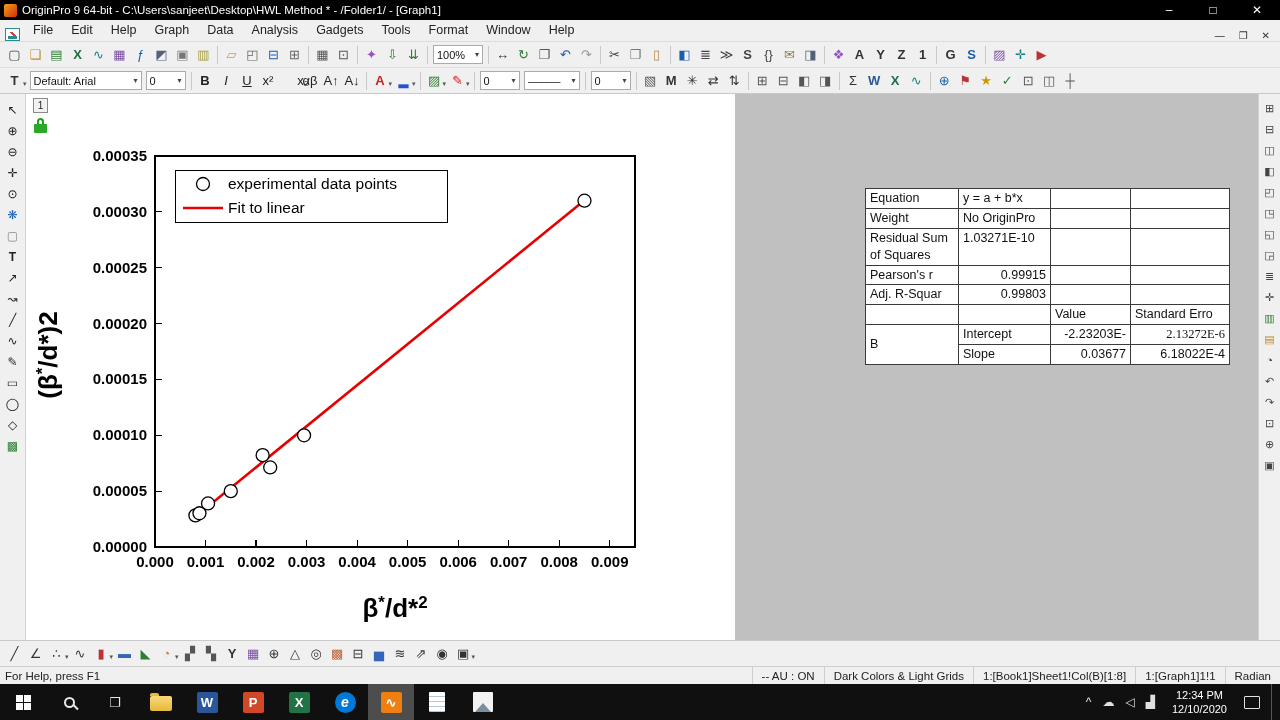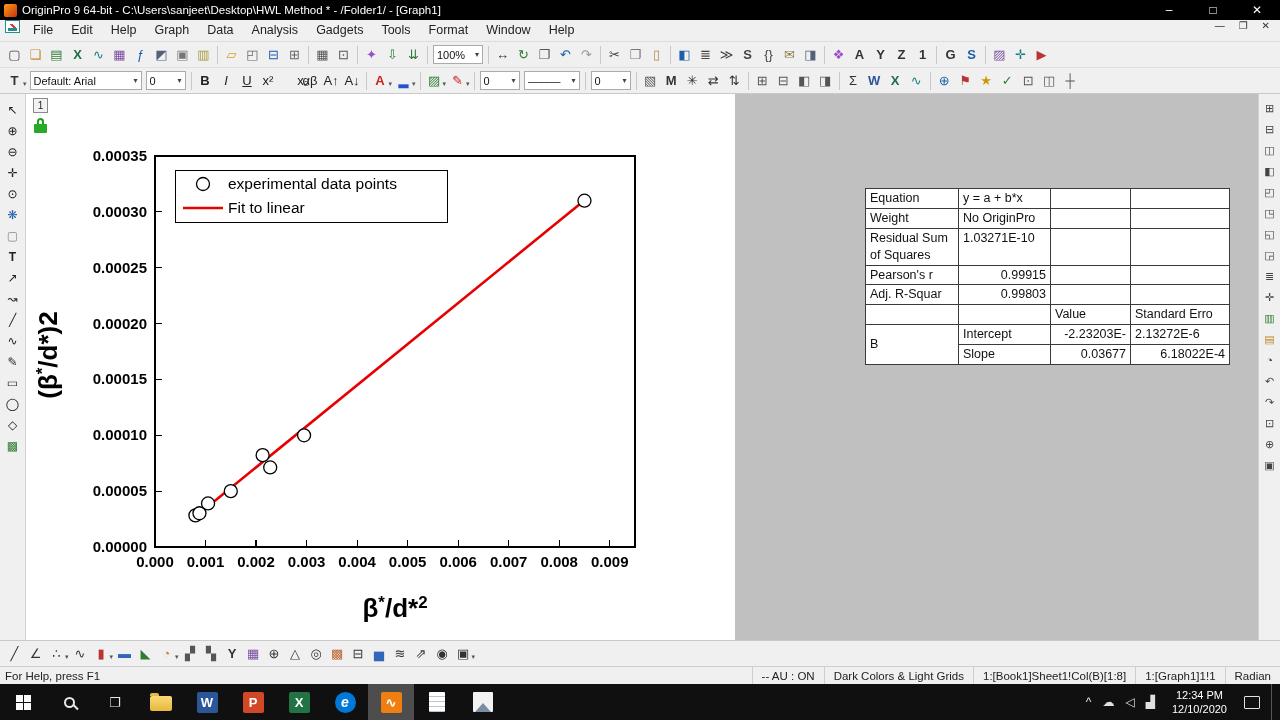--- a/index.html
+++ b/index.html
@@ -7,21 +7,21 @@
   body{font-family:"Liberation Sans",sans-serif;background:#c0c0c0;position:relative;font-size:12px;color:#111}
 
   
   .titlebar{position:absolute;left:0;top:0;width:1280px;height:20px;background:#000;color:#fff;display:flex;align-items:center}
   .app-icon{width:13px;height:13px;margin:0 5px 0 4px;border-radius:2px;background:linear-gradient(135deg,#f6a21c 0%,#e05a12 60%,#c03a10 100%);flex:none}
   .title-text{font-size:11.5px;white-space:nowrap;overflow:hidden}
   .win-controls{margin-left:auto;display:flex;align-items:center;gap:30px;padding-right:16px;font-size:12px}
   .win-controls span{cursor:default;width:14px;text-align:center}
 
   
-  .menubar{position:absolute;left:0;top:20px;width:1280px;height:22px;background:#f0f0f0;display:flex;align-items:flex-start;border-bottom:1px solid #dcdcdc}
+  .menubar{position:absolute;left:0;top:20px;width:1280px;height:22px;background:#f0f0f0;display:flex;align-items:flex-end;border-bottom:1px solid #dcdcdc}
   .mdi-icon{width:15px;height:13px;margin:0 4px 0 5px;background:#fff;border:1px solid #2a8c8c;position:relative;flex:none}
   .mdi-icon::after{content:"";position:absolute;left:2px;bottom:1px;width:9px;height:7px;background:linear-gradient(0deg,#2a8c8c 40%,transparent 40%),linear-gradient(45deg,transparent 55%,#d04040 56%,#d04040 70%,transparent 70%)}
   .menu-items{display:flex;height:100%}
   .menu-item{padding:0 9px;line-height:21px;font-size:12.5px;color:#222}
   .mdi-controls{margin-left:auto;display:flex;gap:14px;padding-right:10px;font-size:10px;color:#333}
 
   
   .toolbar{position:absolute;left:0;width:1280px;background:#f0f0f0;display:flex;align-items:center;padding-left:4px;overflow:hidden}
   #tb1{top:42px;height:26px;border-bottom:1px solid #e0e0e0}
   #tb2{top:68px;height:26px;border-bottom:1px solid #c9c9c9}
@@ -563,21 +563,21 @@
         <tr>
           <td></td>
           <td></td>
           <td>Value</td>
           <td>Standard Erro</td>
         </tr>
         <tr>
           <td rowspan="2">B</td>
           <td>Intercept</td>
           <td style="text-align: right;">-2.23203E-</td>
-          <td style="">2.13272E-6</td>
+          <td style="text-align: right; font-family: Liberation Serif, serif;">2.13272E-6</td>
         </tr>
         <tr>
           <td>Slope</td>
           <td style="text-align: right;">0.03677</td>
           <td style="text-align: right;">6.18022E-4</td>
         </tr>
       </tbody>
   </table>
 </div>
 

